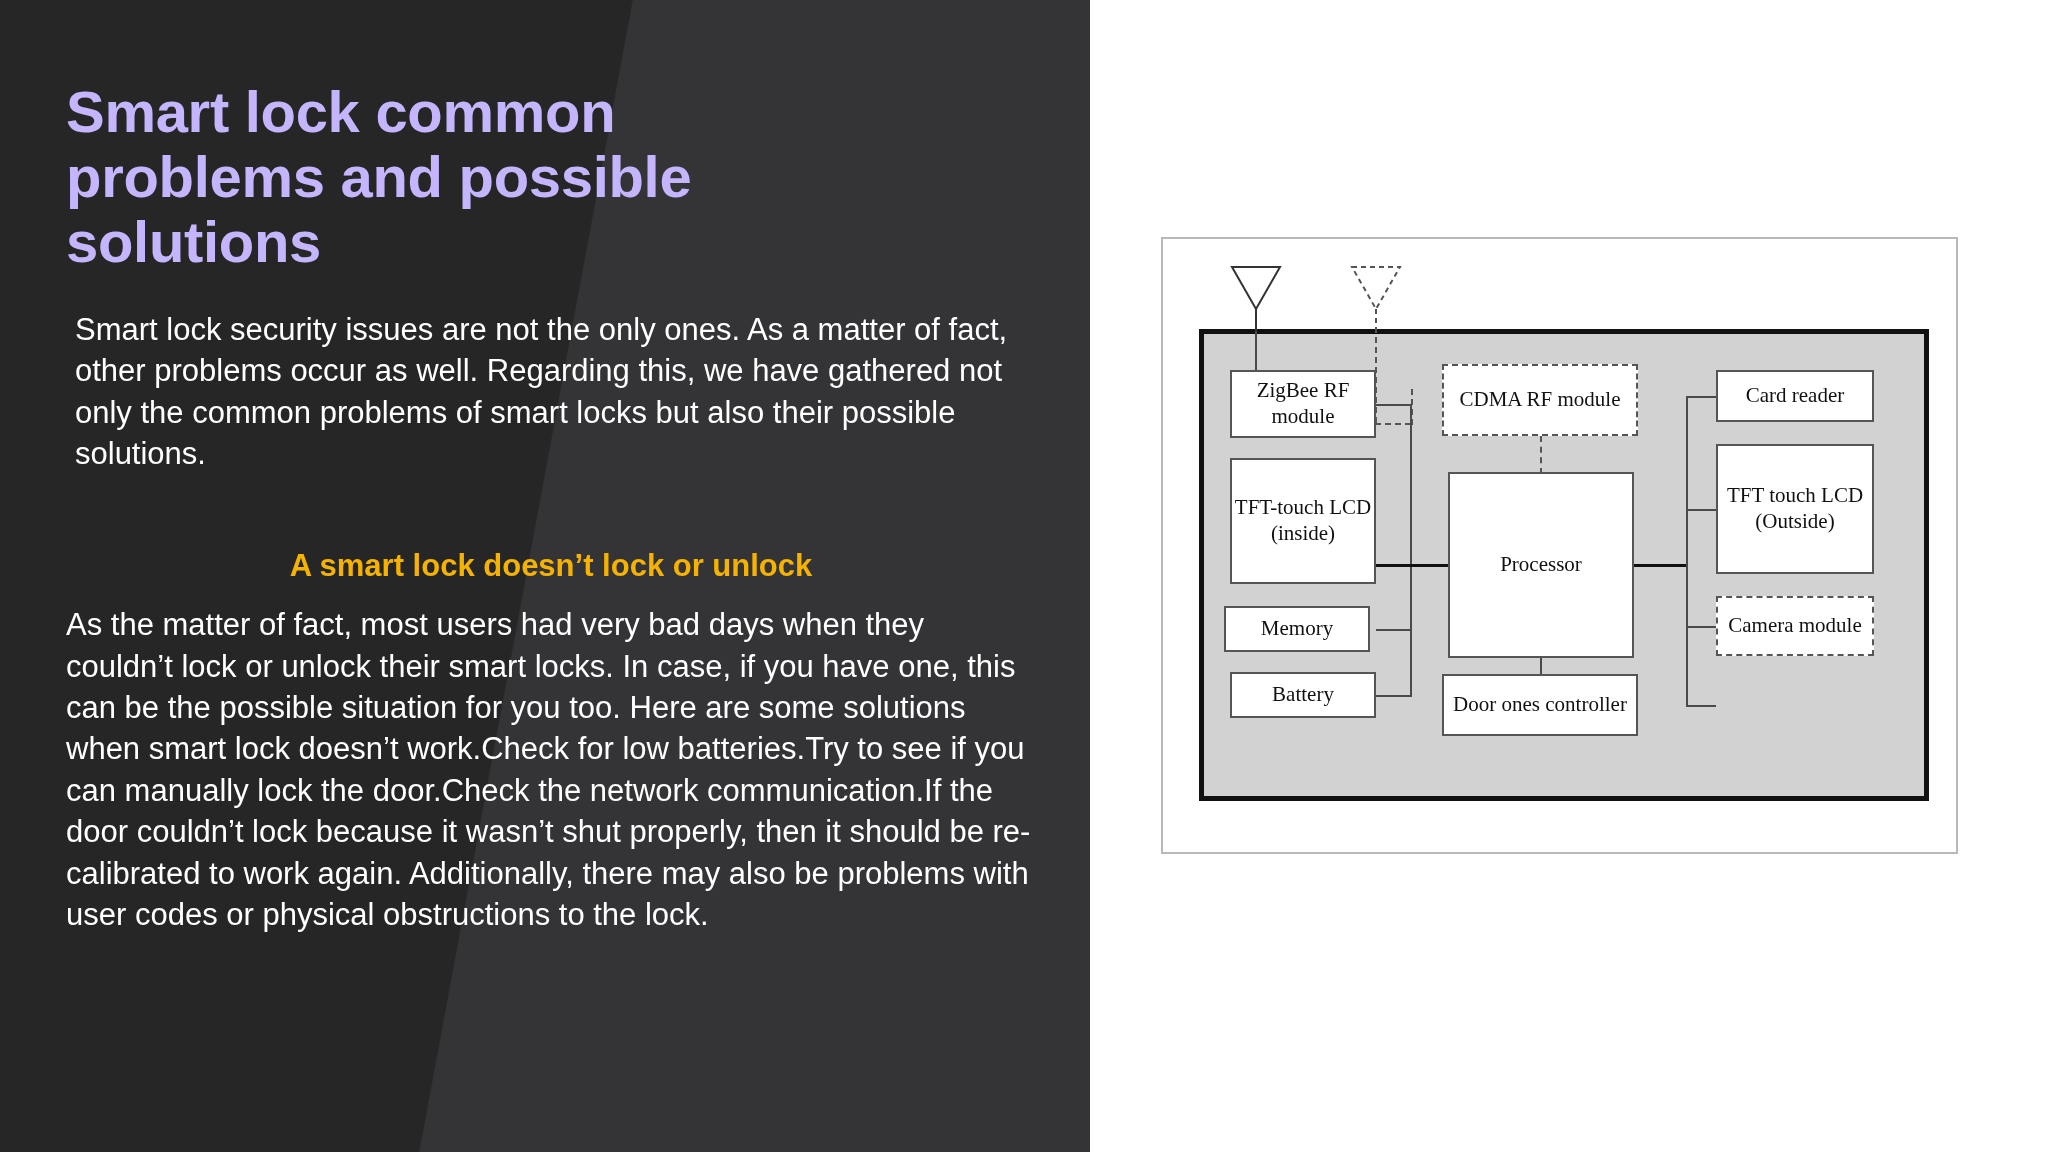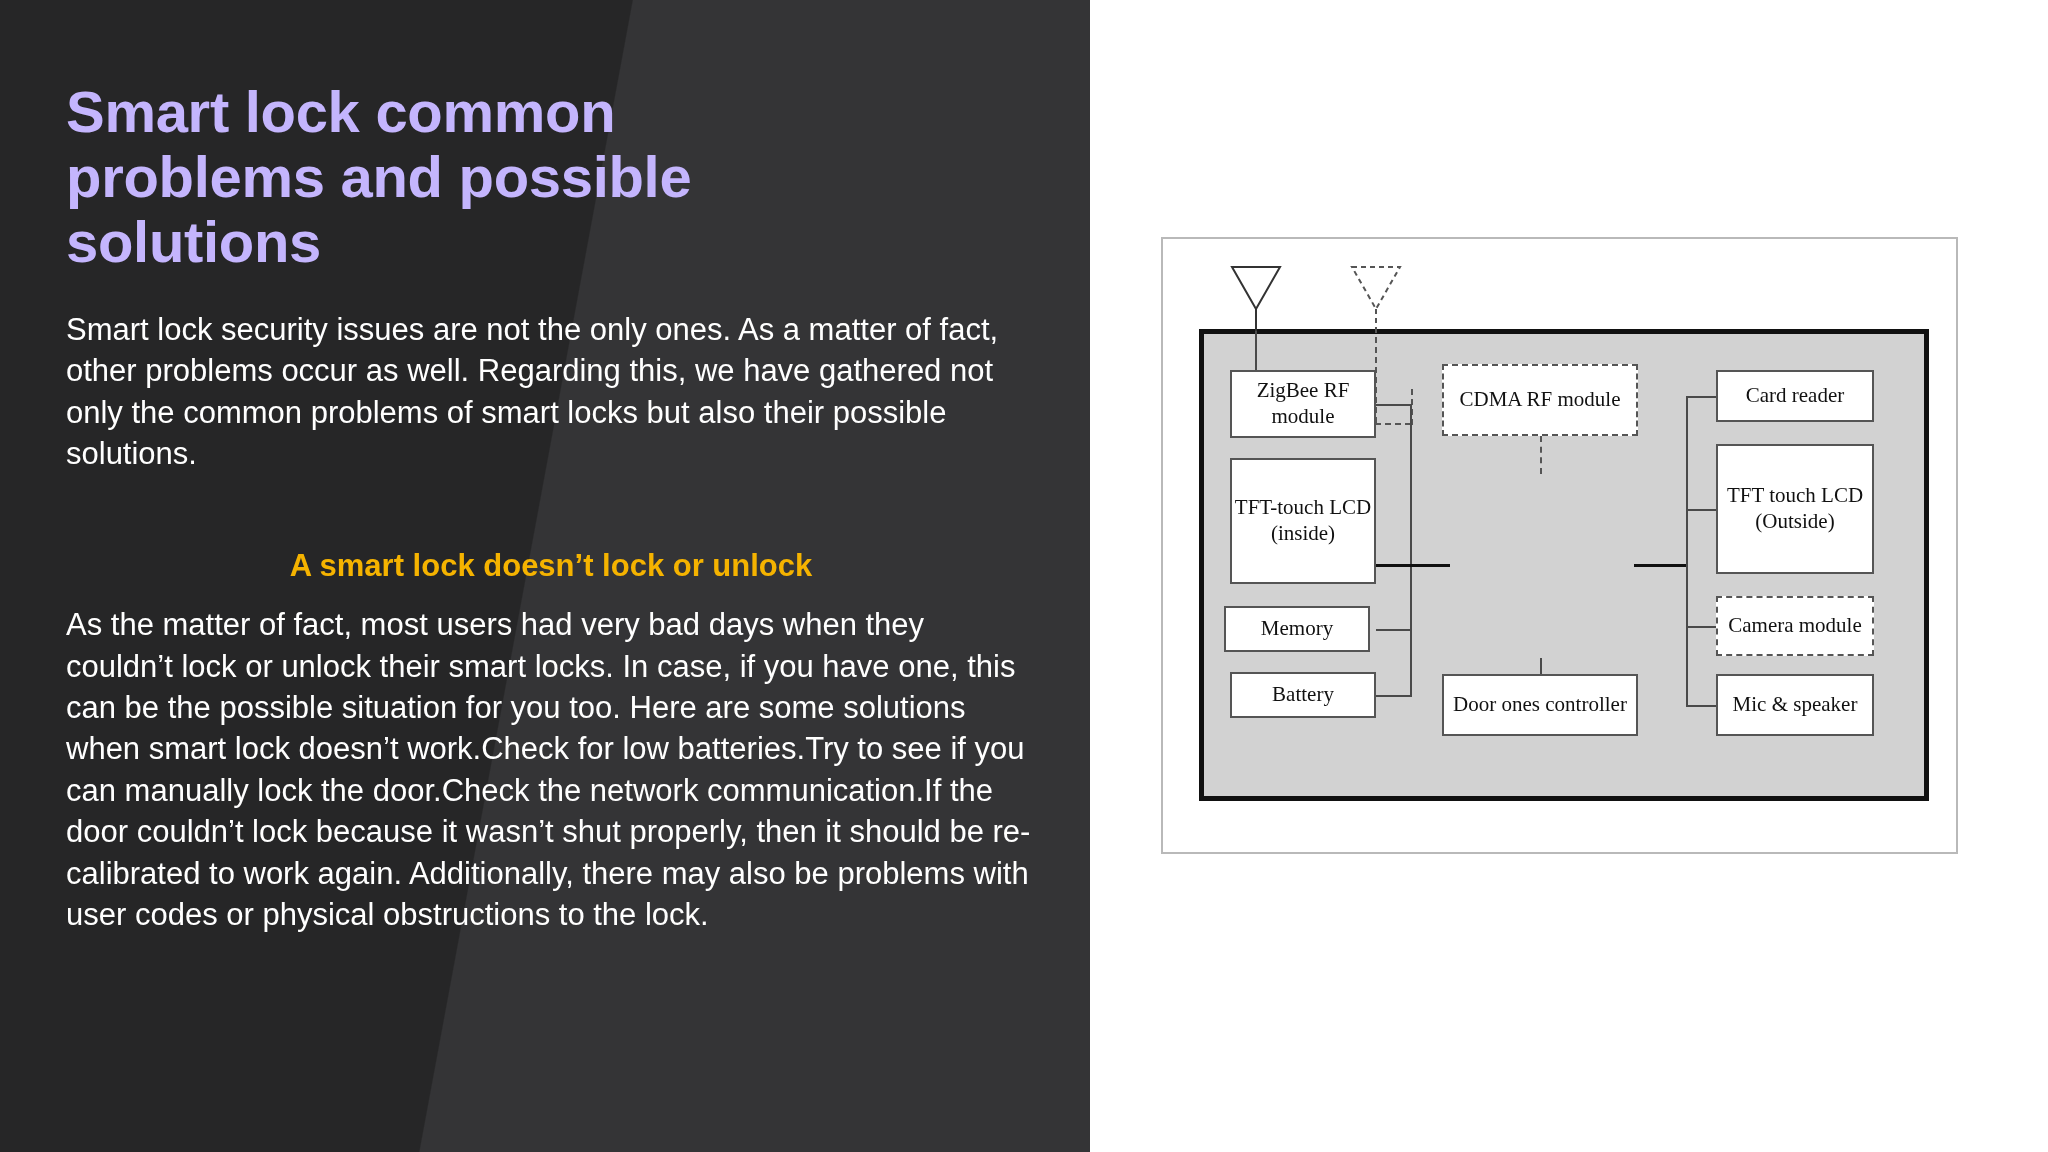--- a/index.html
+++ b/index.html
@@ -62,21 +62,21 @@
     font-weight: bold;
     letter-spacing: -0.3px;
     margin: 0 0 34px 0;
     max-width: 760px;
   }
 
   .intro-text {
     color: #ffffff;
     font-size: 31px;
     line-height: 1.335;
-    margin: 0;
+    margin: 9px;
     max-width: 980px;
   }
 
   .section-heading {
     color: #f5b300;
     font-size: 31px;
     font-weight: bold;
     margin: 74px 0 20px 0;
     text-align: center;
   }
@@ -221,40 +221,40 @@
         </div>
 
         <div class="blk" style="left:26px; top:338px; width:146px; height:46px;">
           <span>Battery</span>
         </div>
 
         <div class="blk dashed" style="left:238px; top:30px; width:196px; height:72px;">
           <span>CDMA RF module</span>
         </div>
 
+        <div class="blk" style="left:244px; top:138px; width:186px; height:186px;">
+          <span>Processor</span>
+        </div>
 
         <div class="blk" style="left:238px; top:340px; width:196px; height:62px;">
           <span>Door ones controller</span>
         </div>
 
         <div class="blk" style="left:512px; top:36px; width:158px; height:52px;">
           <span>Card reader</span>
         </div>
 
         <div class="blk dashed" style="left:512px; top:262px; width:158px; height:60px;">
           <span>Camera module</span>
         </div>
 
         <div class="blk" style="left:512px; top:110px; width:158px; height:130px;">
           <span>TFT touch LCD (Outside)</span>
         </div>
 
-        <div class="blk" style="left:512px; top:340px; width:158px; height:62px;">
-          <span>Mic &amp; speaker</span>
-        </div>
 
         <div class="ln v" style="left:206px; top:70px; height:292px;"></div>
 
         <div class="ln h" style="left:172px; top:70px; width:36px;"></div>
         <div class="ln h thick" style="left:172px; top:230px; width:36px;"></div>
         <div class="ln h" style="left:172px; top:295px; width:36px;"></div>
         <div class="ln h" style="left:172px; top:361px; width:36px;"></div>
         <div class="ln h thick" style="left:206px; top:230px; width:40px;"></div>
 
         <div class="dln v" style="left:336px; top:102px; height:38px;"></div>

